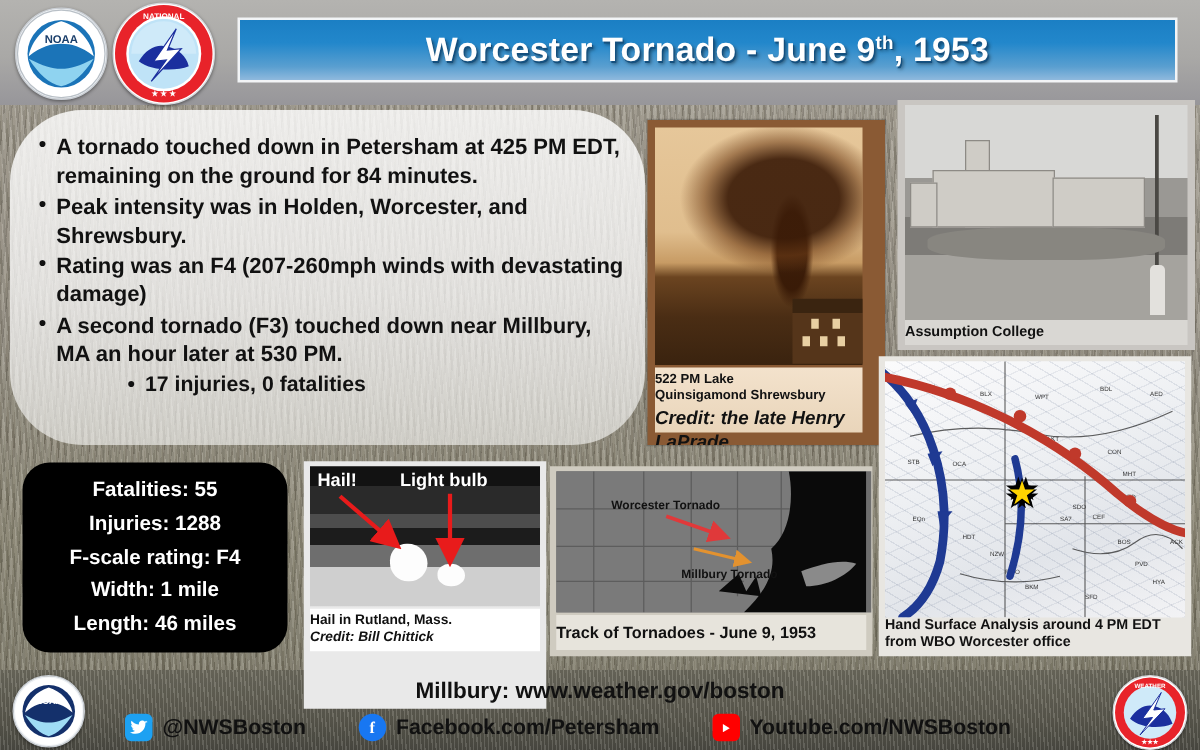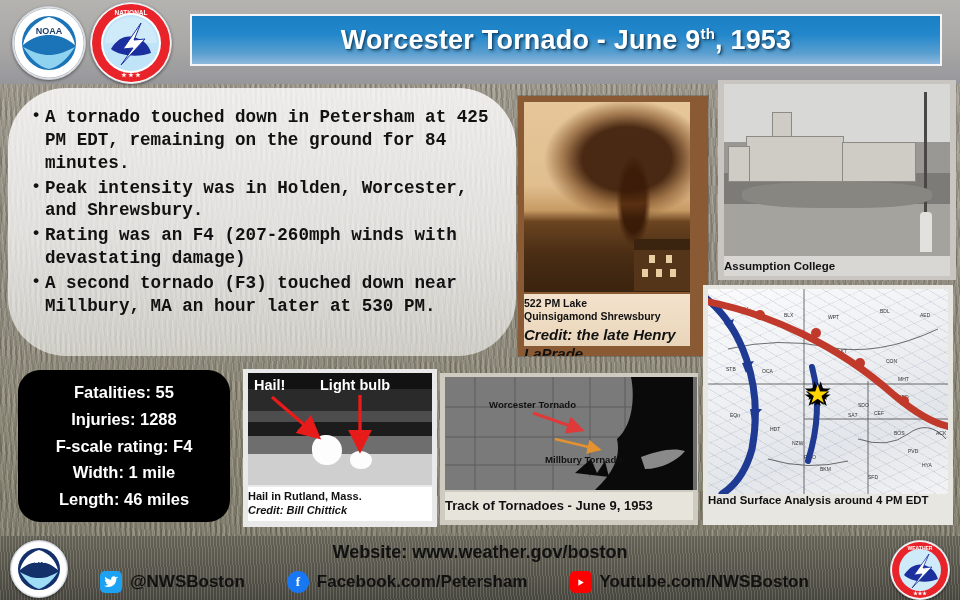--- a/index.html
+++ b/index.html
@@ -41,21 +41,21 @@
   .nws{background:#fff;border:1px solid #d6d9dd;box-shadow:0 1px 3px rgba(0,0,0,.5);overflow:hidden;}
 
   
   .panel{position:absolute;left:8px;top:88px;width:508px;height:268px;
     background:linear-gradient(180deg,rgba(255,255,255,.82) 0%,rgba(252,252,252,.74) 55%,rgba(246,246,244,.62) 100%);
     border-radius:58px 58px 58px 58px;}
   .bullets{position:absolute;left:30px;top:106px;width:470px;color:#111;
     font-size:17.6px;font-weight:bold;line-height:1.30;}
   .bullets li{margin-bottom:1px;}
   ul.bl{list-style:none;margin:0;padding:0;}
-  ul.bl>li{position:relative;padding-left:15px;margin-bottom:2px;font-family:Liberation Mono, monospace;}
+  ul.bl>li{position:relative;padding-left:15px;margin-bottom:2px;}
   ul.bl>li:before{content:"•";position:absolute;left:1px;top:-1px;font-size:17px;}
   .sub-b{margin-top:2px;padding-left:86px;font-size:17px;font-weight:bold;position:relative;}
   .sub-b:before{content:"•";position:absolute;left:72px;}
 
   
   .stats{position:absolute;left:18px;top:370px;width:212px;height:152px;
     background:#000;border-radius:22px;color:#fff;
     display:flex;flex-direction:column;align-items:center;justify-content:center;
     font-size:16.5px;font-weight:bold;line-height:1.62;}
 
@@ -82,21 +82,21 @@
   
   .ac{left:718px;top:80px;width:238px;height:200px;background:#c9c6c2;}
   .ac-img{position:absolute;left:6px;top:4px;width:226px;height:172px;
     background:
       linear-gradient(180deg,#d8d8d6 0 34%,#9a9894 34% 52%,#7d7b77 52% 70%,#a5a39e 70% 100%);}
   .ac-bld{position:absolute;background:#cfccc6;border:1px solid #8d8a85;}
   .ac-cap{position:absolute;left:6px;top:176px;width:226px;height:20px;
     background:#d9d7d3;font-size:11.5px;line-height:20px;}
 
   
-  .hail{left:243px;top:369px;width:194px;height:158px;background:#e9e9e9;}
+  .hail{left:243px;top:369px;width:194px;height:198px;background:#e9e9e9;}
   .hail-img{position:absolute;left:5px;top:4px;width:184px;height:112px;
     background:linear-gradient(180deg,#121212 0 14%,#2a2a2a 14% 34%,#4d4d4d 34% 44%,#1c1c1c 44% 56%,#6e6e6e 56% 72%,#cfcfcf 72% 100%);}
   .hail-lbl{position:absolute;color:#fff;font-weight:bold;font-size:14.5px;}
   .hail-blob{position:absolute;border-radius:46% 54% 50% 50%;background:#fdfdfd;}
   .hail-cap{position:absolute;left:5px;top:118px;width:184px;height:34px;background:#fff;
     font-size:11px;line-height:1.3;padding-top:2px;box-sizing:border-box;}
   .hail-cap em{display:block;font-style:italic;font-size:11px;}
 
   
   .trk{left:440px;top:373px;width:258px;height:152px;background:#cfcbc0;}
@@ -167,20 +167,21 @@
   </div>
 
   <div class="panel"></div>
   <div class="bullets">
     <ul class="bl">
       <li>A tornado touched down in Petersham at 425 PM EDT, remaining on the ground for 84 minutes.</li>
       <li>Peak intensity was in Holden, Worcester, and Shrewsbury.</li>
       <li>Rating was an F4 (207-260mph winds with devastating damage)</li>
       <li>A second tornado (F3) touched down near Millbury, MA an hour later at 530 PM.</li>
     </ul>
+    <div class="sub-b">17 injuries, 0 fatalities</div>
   </div>
 
   <div class="stats">
     <div>Fatalities:   55</div>
     <div>Injuries:  1288</div>
     <div>F-scale rating:  F4</div>
     <div>Width: 1 mile</div>
     <div>Length: 46 miles</div>
   </div>
 
@@ -305,20 +306,21 @@
         <circle cx="152" cy="74" r="5" fill="#c0392b"></circle>
           <circle cx="196" cy="112" r="5" fill="#c0392b"></circle>
         <polygon points="16,34 26,30 22,42" fill="#1f3a93"></polygon>
         <polygon points="34,74 46,72 38,84" fill="#1f3a93"></polygon>
         <polygon points="42,120 54,120 44,132" fill="#1f3a93"></polygon>
       </svg>
       <div class="star" style="left: 98px; top: 92px;">★</div>
     </div>
     <div class="sfc-cap cap">
       <div>Hand Surface Analysis around 4 PM EDT</div>
+      <div>from WBO Worcester office</div>
     </div>
   </div>
 
   <div class="logo noaa" style="left:10px;top:540px;width:56px;height:56px;">
     <svg viewBox="0 0 56 56" width="56" height="56">
       <circle cx="28" cy="28" r="27" fill="#fff"></circle>
       <circle cx="28" cy="28" r="21" fill="#14306b"></circle>
       <path d="M28 9 C18 12 11 20 9 29 C16 23 22 21 28 21 C34 21 40 23 47 29 C45 20 38 12 28 9 Z" fill="#fff"></path>
       <path d="M9 31 C15 40 21 46 28 48 C35 46 41 40 47 31 C38 36 34 37 28 37 C22 37 18 36 9 31 Z" fill="#9fdcf5"></path>
       <text x="28" y="22" font-size="7" font-weight="bold" fill="#fff" text-anchor="middle" font-family="Liberation Sans, sans-serif">NOAA</text>
@@ -329,21 +331,21 @@
     <svg viewBox="0 0 58 58" width="58" height="58">
       <circle cx="29" cy="29" r="28" fill="#e8232a"></circle>
       <circle cx="29" cy="29" r="21" fill="#cfeaf9"></circle>
       <path d="M13 34 C19 25 26 22 33 24 C41 26 45 32 47 38 C38 42 22 42 13 34 Z" fill="#1b2f9e"></path>
       <path d="M38 13 L23 34 L31 33 L21 47 L41 26 L32 27 Z" fill="#fff" stroke="#1b2f9e" stroke-width="0.8"></path>
       <text x="29" y="9" font-size="5" font-weight="bold" fill="#fff" text-anchor="middle" font-family="Liberation Sans, sans-serif">WEATHER</text>
       <text x="29" y="54" font-size="5" font-weight="bold" fill="#fff" text-anchor="middle" font-family="Liberation Sans, sans-serif">★★★</text>
     </svg>
   </div>
 
-  <div class="ft-web">Website: www.weather.gov/boston</div>
+  <div class="ft-web">Millbury: www.weather.gov/boston</div>
 
   <div class="ft-row">
     <span class="si si-tw">
       <svg width="14" height="12" viewBox="0 0 16 13">
           <path fill="#fff" d="M16 1.6c-.6.3-1.2.4-1.9.5.7-.4 1.2-1 1.4-1.8-.6.4-1.3.7-2.1.8C12.9.4 12.1 0 11.2 0 9.5 0 8.1 1.4 8.1 3.1c0 .2 0 .5.1.7C5.6 3.7 3.1 2.4 1.4.4c-.3.5-.4 1-.4 1.6 0 1.1.5 2 1.4 2.6-.5 0-1-.2-1.4-.4 0 1.5 1.1 2.8 2.5 3.1-.3.1-.6.1-.9.1-.2 0-.4 0-.6-.1.4 1.2 1.5 2.1 2.9 2.2-1.1.8-2.4 1.3-3.8 1.3H0c1.4.9 3.1 1.4 4.9 1.4 5.9 0 9.2-4.9 9.2-9.2V2.4c.6-.4 1.2-1 1.6-1.6z"></path>
         </svg>
     </span>
     <span>@NWSBoston</span>
     <span class="gap"></span>
     <span class="si si-fb">f</span>

